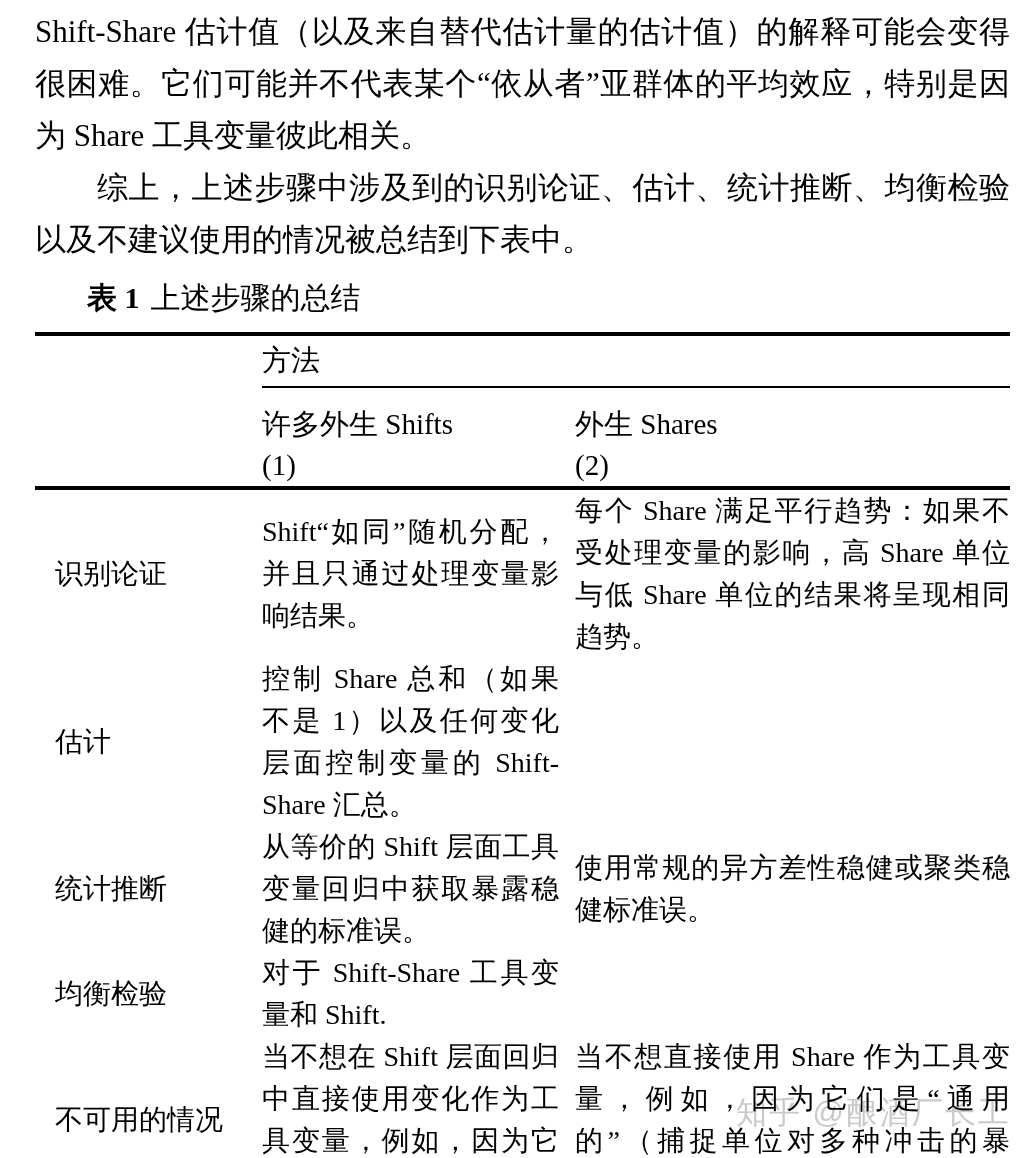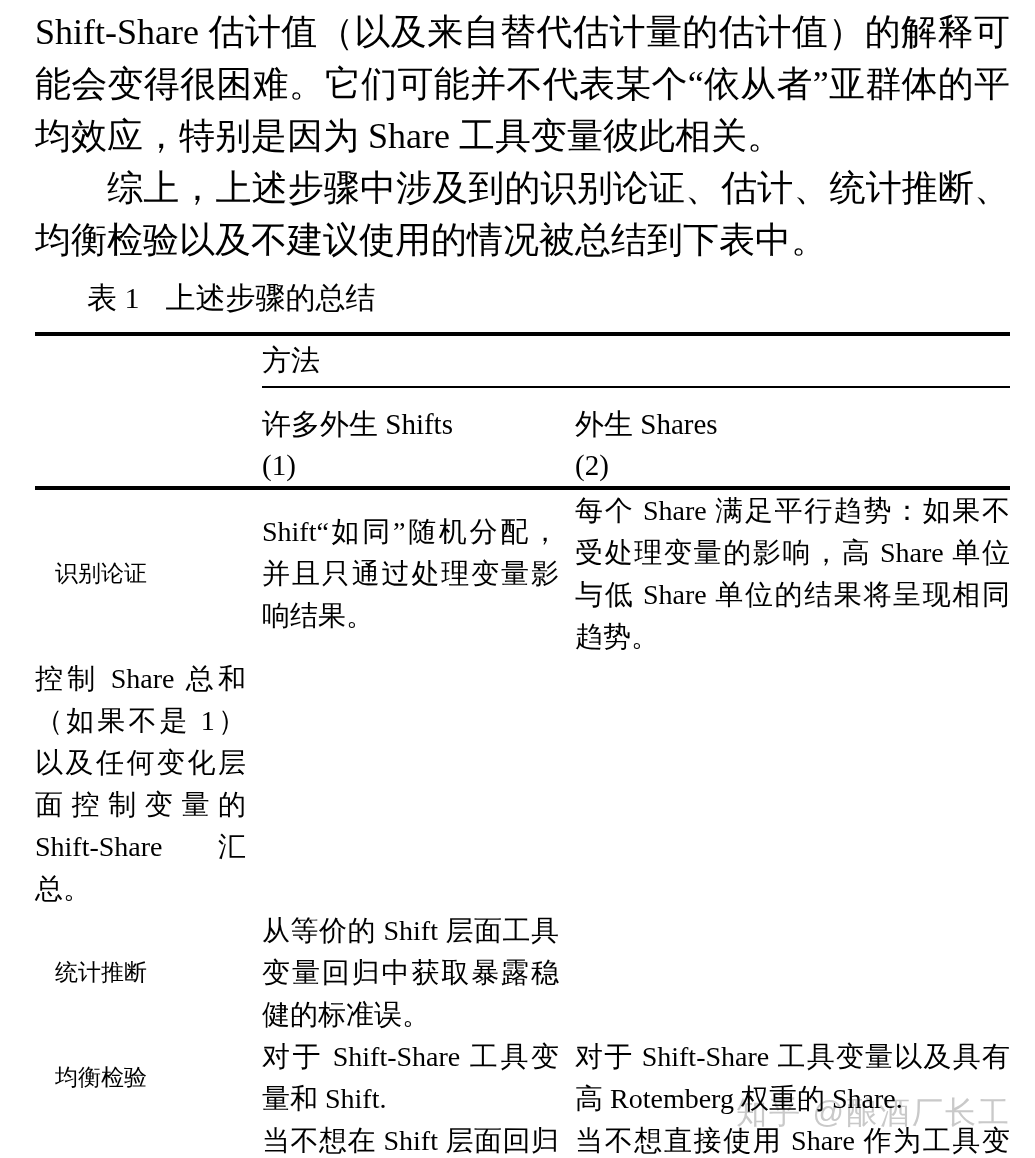--- a/index.html
+++ b/index.html
@@ -22,33 +22,33 @@
     color: #c9c9c9;
     z-index: 0;
     font-family: "Liberation Sans", sans-serif;
   }
   .content {
     position: relative;
     z-index: 1;
     padding: 6px 25px 0 35px;
   }
   .para {
-    font-size: 36px;
+    font-size: 31px;
     line-height: 52px;
     text-align: justify;
     text-justify: inter-ideograph;
   }
   .para.indent { text-indent: 2em; }
   .caption {
     margin-top: 12px;
     margin-left: 52px;
     font-size: 30px;
     line-height: 40px;
   }
-  .caption .cap-label { font-weight: normal; margin-right: 26px; }
+  .caption .cap-label { font-weight: bold; margin-right: 11px; }
   .ss-table {
     margin-top: 14px;
     width: 975px;
     border-top: 4px solid #000;
     border-bottom: 4px solid #000;
     background: transparent;
   }
   .thead { border-bottom: 4px solid #000; }
   .hrow, .brow {
     display: grid;
@@ -66,21 +66,21 @@
   .num-row { height: 41px; }
   .brow { align-items: center; }
   .bcell {
     font-size: 28px;
     line-height: 42px;
     text-align: justify;
     text-justify: inter-ideograph;
   }
   .bcell.c1 { padding-right: 16px; }
   .label-cell {
-    font-size: 23px;
+    font-size: 28px;
     padding-left: 20px;
     text-align: left;
   }
 </style>
 </head>
 <body>
 
 <div class="page">
 
   <div class="watermark">知乎 @酿酒厂长工</div>
@@ -115,32 +115,33 @@
 
       <div class="tbody">
 
         <div class="brow">
           <div class="bcell label-cell">识别论证</div>
           <div class="bcell c1">Shift“如同”随机分配，并且只通过处理变量影响结果。</div>
           <div class="bcell c2">每个 Share 满足平行趋势：如果不受处理变量的影响，高 Share 单位与低 Share 单位的结果将呈现相同趋势。</div>
         </div>
 
         <div class="brow">
+          <div class="bcell label-cell">估计</div>
           <div class="bcell c1">控制 Share 总和（如果不是 1）以及任何变化层面控制变量的 Shift-Share 汇总。</div>
         </div>
 
         <div class="brow">
           <div class="bcell label-cell">统计推断</div>
           <div class="bcell c1">从等价的 Shift 层面工具变量回归中获取暴露稳健的标准误。</div>
+          <div class="bcell c2">使用常规的异方差性稳健或聚类稳健标准误。</div>
         </div>
 
         <div class="brow">
           <div class="bcell label-cell">均衡检验</div>
           <div class="bcell c1">对于 Shift-Share 工具变量和 Shift.</div>
-          <div class="bcell c2">对于 Shift-Share 工具变量以及具有高 Rotemberg 权重的 Share.</div>
         </div>
 
         <div class="brow">
           <div class="bcell label-cell">不可用的情况</div>
           <div class="bcell c1">当不想在 Shift 层面回归中直接使用变化作为工具变量，例如，因为它们太少或具有内生性。</div>
           <div class="bcell c2">当不想直接使用 Share 作为工具变量，例如，因为它们是“通用的”（捕捉单位对多种冲击的暴露）。</div>
         </div>
 
       </div>
     </div>

